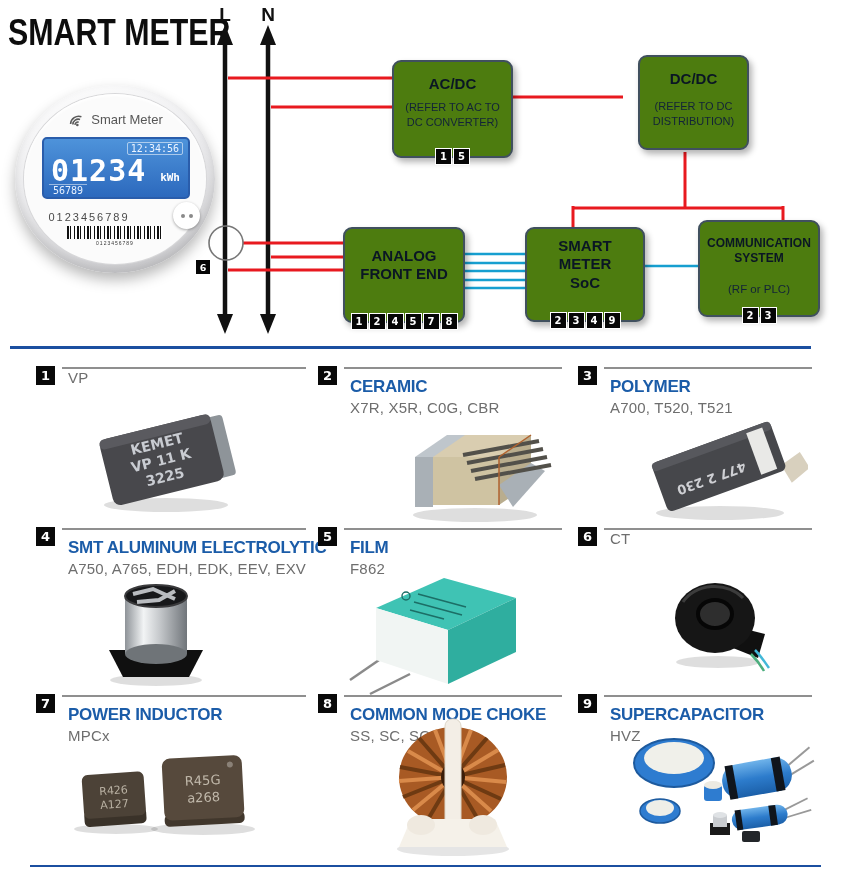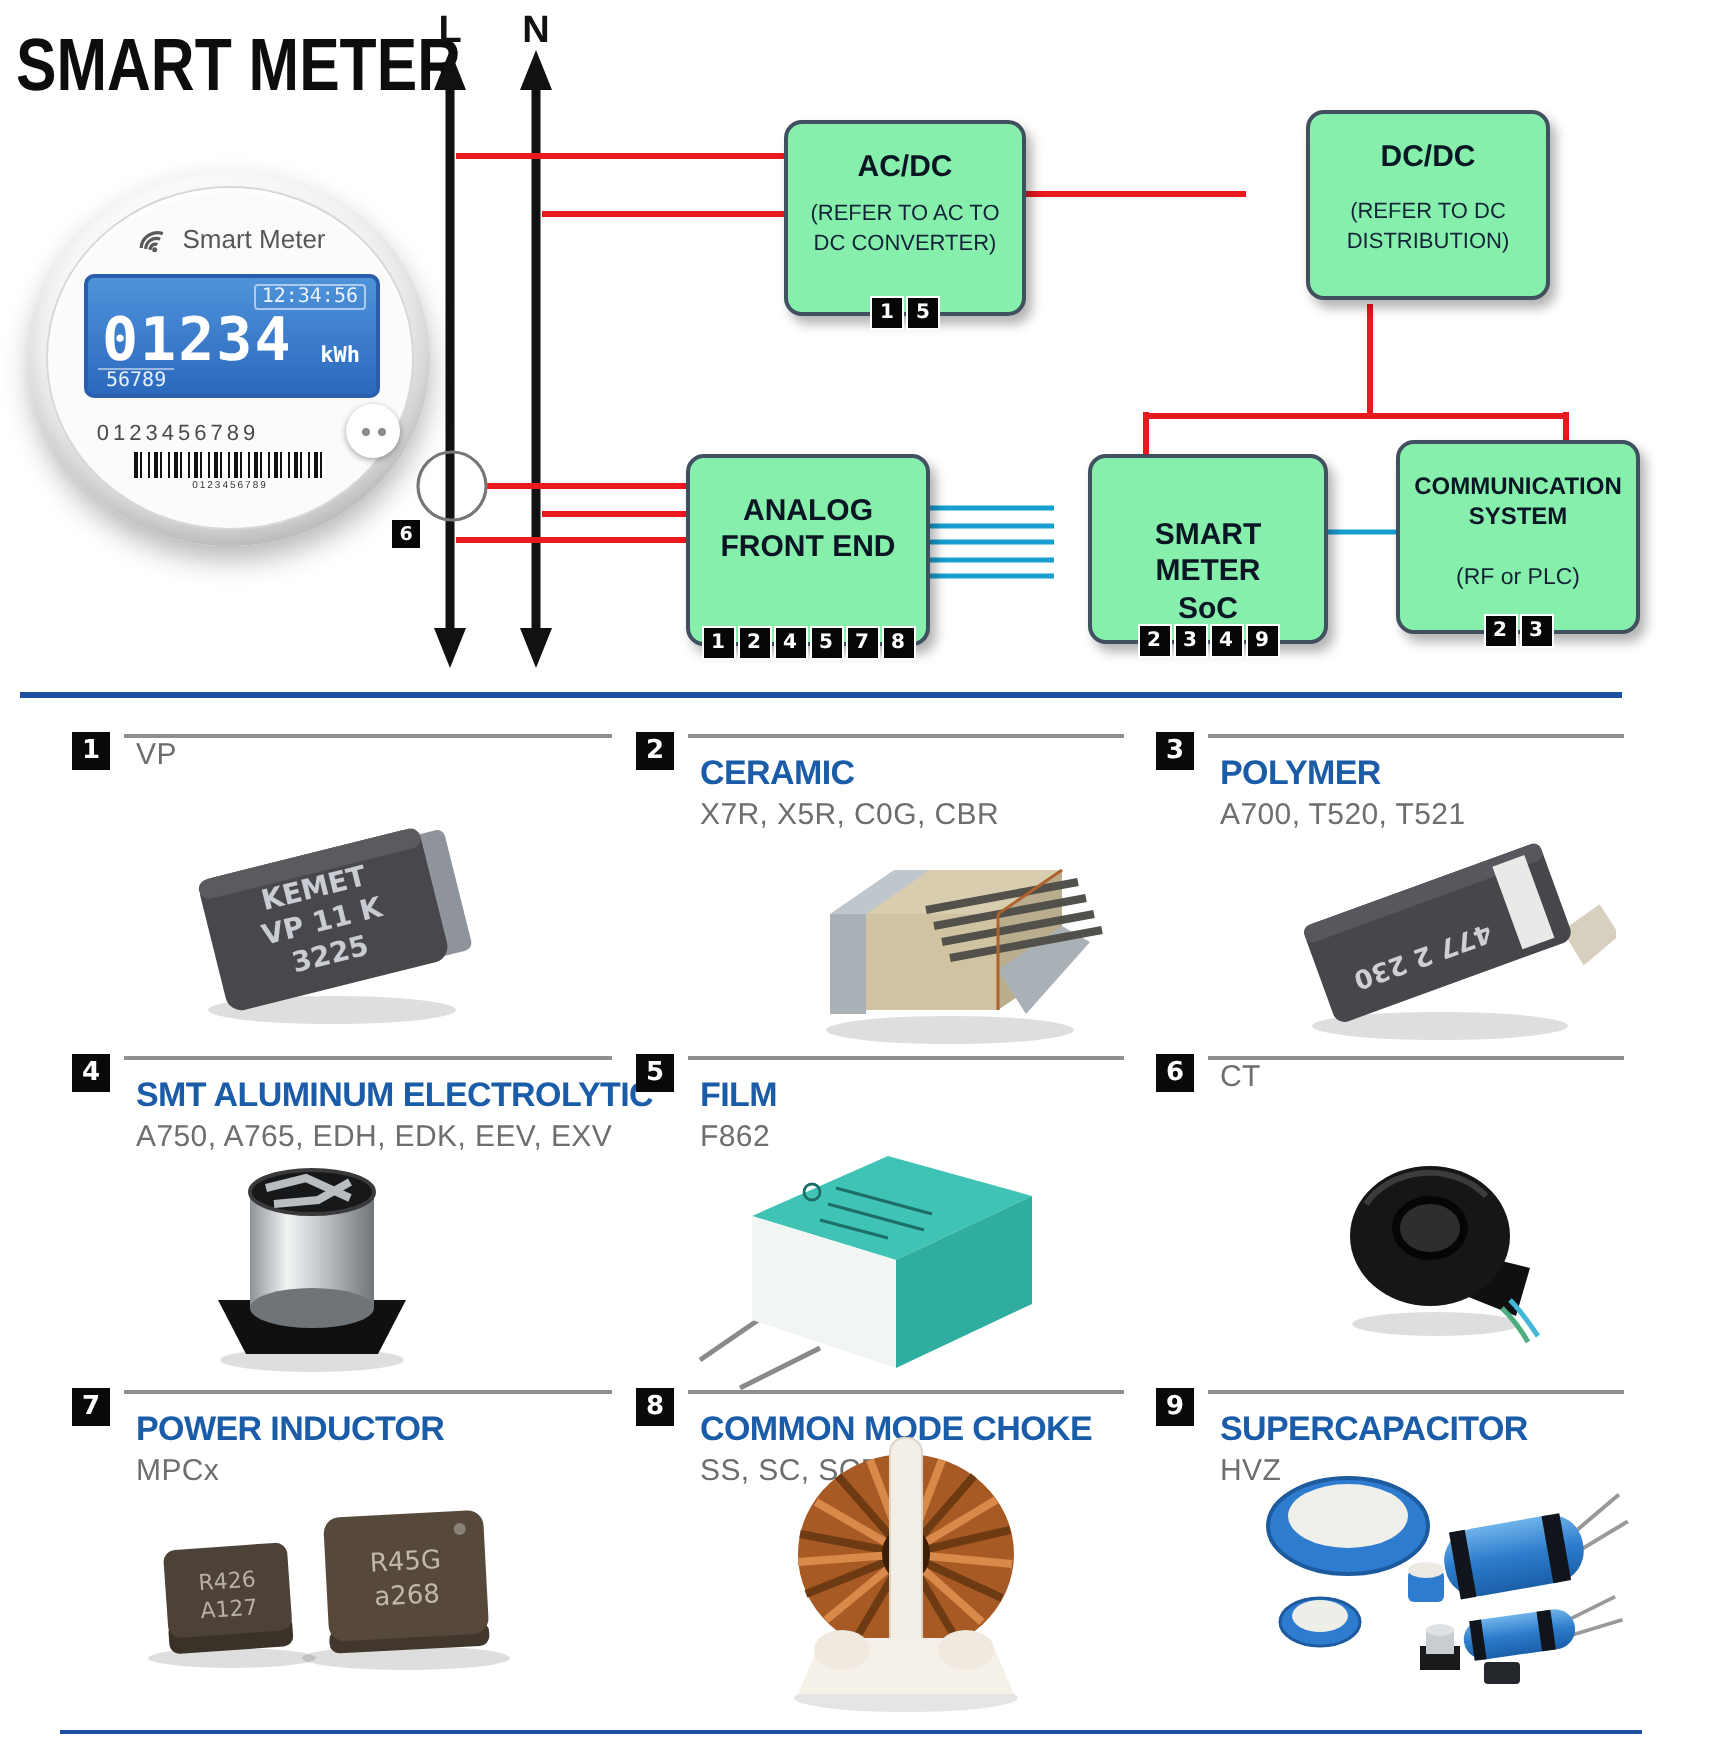--- a/index.html
+++ b/index.html
@@ -31,31 +31,31 @@
   .meter-serial{position:absolute;left:0;right:52px;top:126px;text-align:center;color:#4a4a4a;
                 font-size:11px;letter-spacing:2px;}
   .meter-dots{position:absolute;right:15px;top:117px;width:27px;height:27px;border-radius:50%;background:#fff;
               box-shadow:0 1px 3px rgba(0,0,0,.35);display:flex;align-items:center;justify-content:center;gap:4px;}
   .meter-dots i{width:4px;height:4px;border-radius:50%;background:#8a8a8a;}
   .meter-barcode{position:absolute;left:52px;top:141px;width:96px;height:13px;
                  background:repeating-linear-gradient(90deg,#111 0 2px,#fff 2px 3px,#111 3px 4px,#fff 4px 7px,#111 7px 8px,#fff 8px 10px);}
   .meter-barcode-text{position:absolute;left:0;right:0;top:155px;text-align:center;color:#333;
                       font-size:5px;letter-spacing:1px;}
   
-  .bx{position:absolute;z-index:2;background:#86efac;border:2px solid #40505e;border-radius:9px;
+  .bx{position:absolute;z-index:2;background:#4d7c0f;border:2px solid #40505e;border-radius:9px;
       box-shadow:3px 4px 6px rgba(0,0,0,.30);box-sizing:border-box;text-align:center;color:#0a1624;}
   .bx-title{font-weight:bold;font-size:15px;line-height:1.22;}
   .bx-sub{font-size:11px;line-height:1.3;margin:7px auto 0;color:#122338;}
   .bx-badges{position:absolute;left:0;right:0;bottom:-8px;display:flex;justify-content:center;gap:3px;}
   .nb{width:15px;height:15px;background:#060606;color:#fff;font:bold 10px "DejaVu Sans",sans-serif;
       display:flex;align-items:center;justify-content:center;outline:1px solid #fff;}
   #box-acdc{left:392px;top:60px;width:121px;height:98px;padding-top:13px;}
-  #box-dcdc{left:653px;top:55px;width:122px;height:95px;padding-top:13px;}
+  #box-dcdc{left:638px;top:55px;width:111px;height:95px;padding-top:13px;}
   #box-afe {left:343px;top:227px;width:122px;height:96px;padding-top:18px;}
-  #box-soc {left:525px;top:227px;width:120px;height:95px;padding-top:30px;margin-left:19px;}
+  #box-soc {left:525px;top:227px;width:120px;height:95px;padding-top:8px;}
   #box-comm{left:698px;top:220px;width:122px;height:97px;padding-top:14px;}
   #box-comm .bx-title{font-size:12px;}
   #box-comm .bx-sub{font-size:11.5px;margin-top:17px;}
   .badge6{position:absolute;left:196px;top:260px;width:14px;height:14px;z-index:2;background:#060606;color:#fff;
           font:bold 9.5px "DejaVu Sans",sans-serif;display:flex;align-items:center;justify-content:center;}
   
   .divider{position:absolute;left:10px;top:346px;width:801px;height:3px;background:#1b4fa0;}
   .divider-bottom{position:absolute;left:30px;top:865px;width:791px;height:2px;background:#1b4fa0;}
   
   .cell{position:absolute;z-index:2;}

